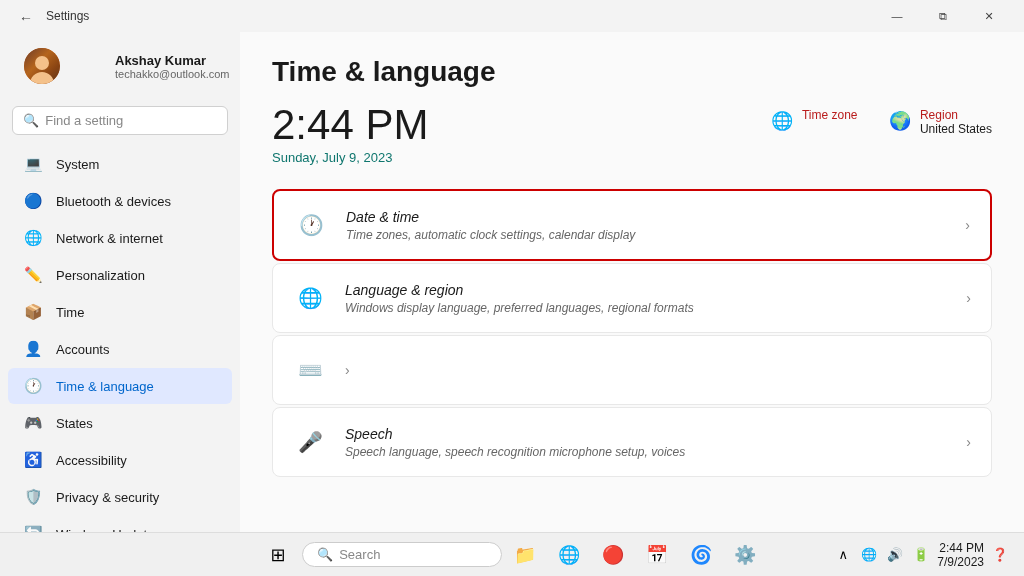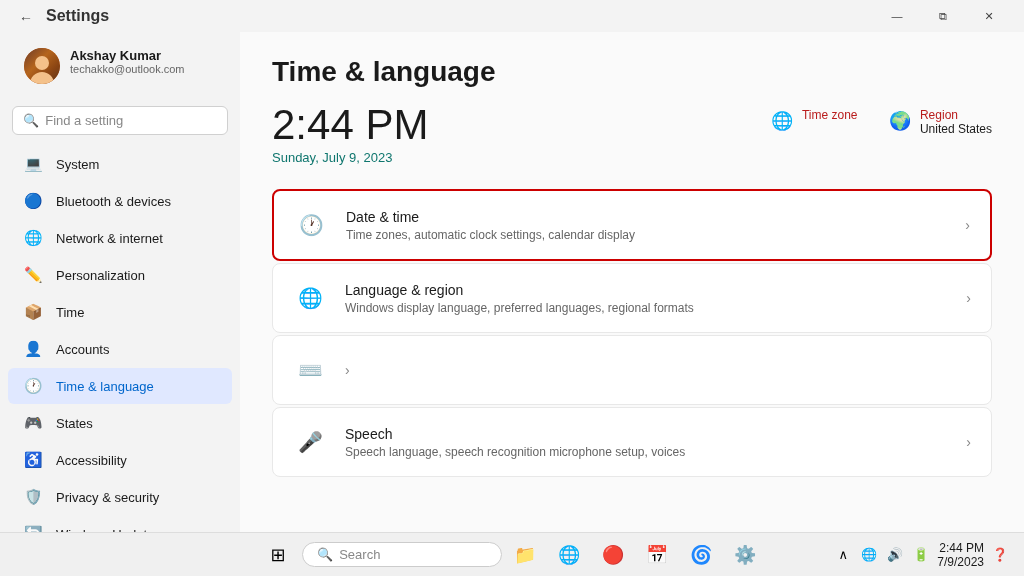--- a/index.html
+++ b/index.html
@@ -17,24 +17,23 @@
     }
     .titlebar-back {
       width: 28px; height: 28px;
       display: flex; align-items: center; justify-content: center;
       border-radius: 4px;
       cursor: pointer;
       font-size: 14px;
       color: #444;
     }
     .titlebar-title {
-      font-size: 16px;
+      font-size: 12px;
       color: #333;
       margin-left: 6px;
-      font-weight: bold;
     }
     .titlebar-controls {
       margin-left: auto;
       display: flex;
       gap: 0;
     }
     .titlebar-btn {
       width: 46px; height: 32px;
       display: flex; align-items: center; justify-content: center;
       cursor: pointer;
@@ -57,25 +56,26 @@
       display: flex;
       flex-direction: column;
       padding: 0;
       flex-shrink: 0;
       overflow-y: auto;
     }
 
     
     .user-profile {
       display: flex;
-      align-items: flex-start;
+      align-items: center;
       padding: 12px 16px;
       cursor: pointer;
       border-radius: 8px;
       margin: 4px 8px;
+      gap: 45px;
     }
     .avatar {
       width: 36px; height: 36px;
       border-radius: 50%;
       background: linear-gradient(135deg, #8b4513, #d2691e, #a0522d);
       display: flex; align-items: center; justify-content: center;
       font-size: 14px;
       color: white;
       font-weight: bold;
       flex-shrink: 0;
@@ -210,21 +210,21 @@
       border: 2px solid #cc0000;
     }
     .card-icon {
       width: 36px; height: 36px;
       display: flex; align-items: center; justify-content: center;
       font-size: 20px;
       margin-right: 16px;
       flex-shrink: 0;
       color: #444;
     }
-    .card-text { flex: 1; }
+    .card-text { flex: 1; font-style: italic; }
     .card-title { font-size: 14px; font-weight: 500; color: #1a1a1a; margin-bottom: 3px; }
     .card-desc { font-size: 12px; color: #666; }
     .card-chevron { font-size: 14px; color: #888; }
 
     
     .taskbar {
       height: 44px;
       background: rgba(240,240,240,0.9);
       backdrop-filter: blur(10px);
       display: flex;

